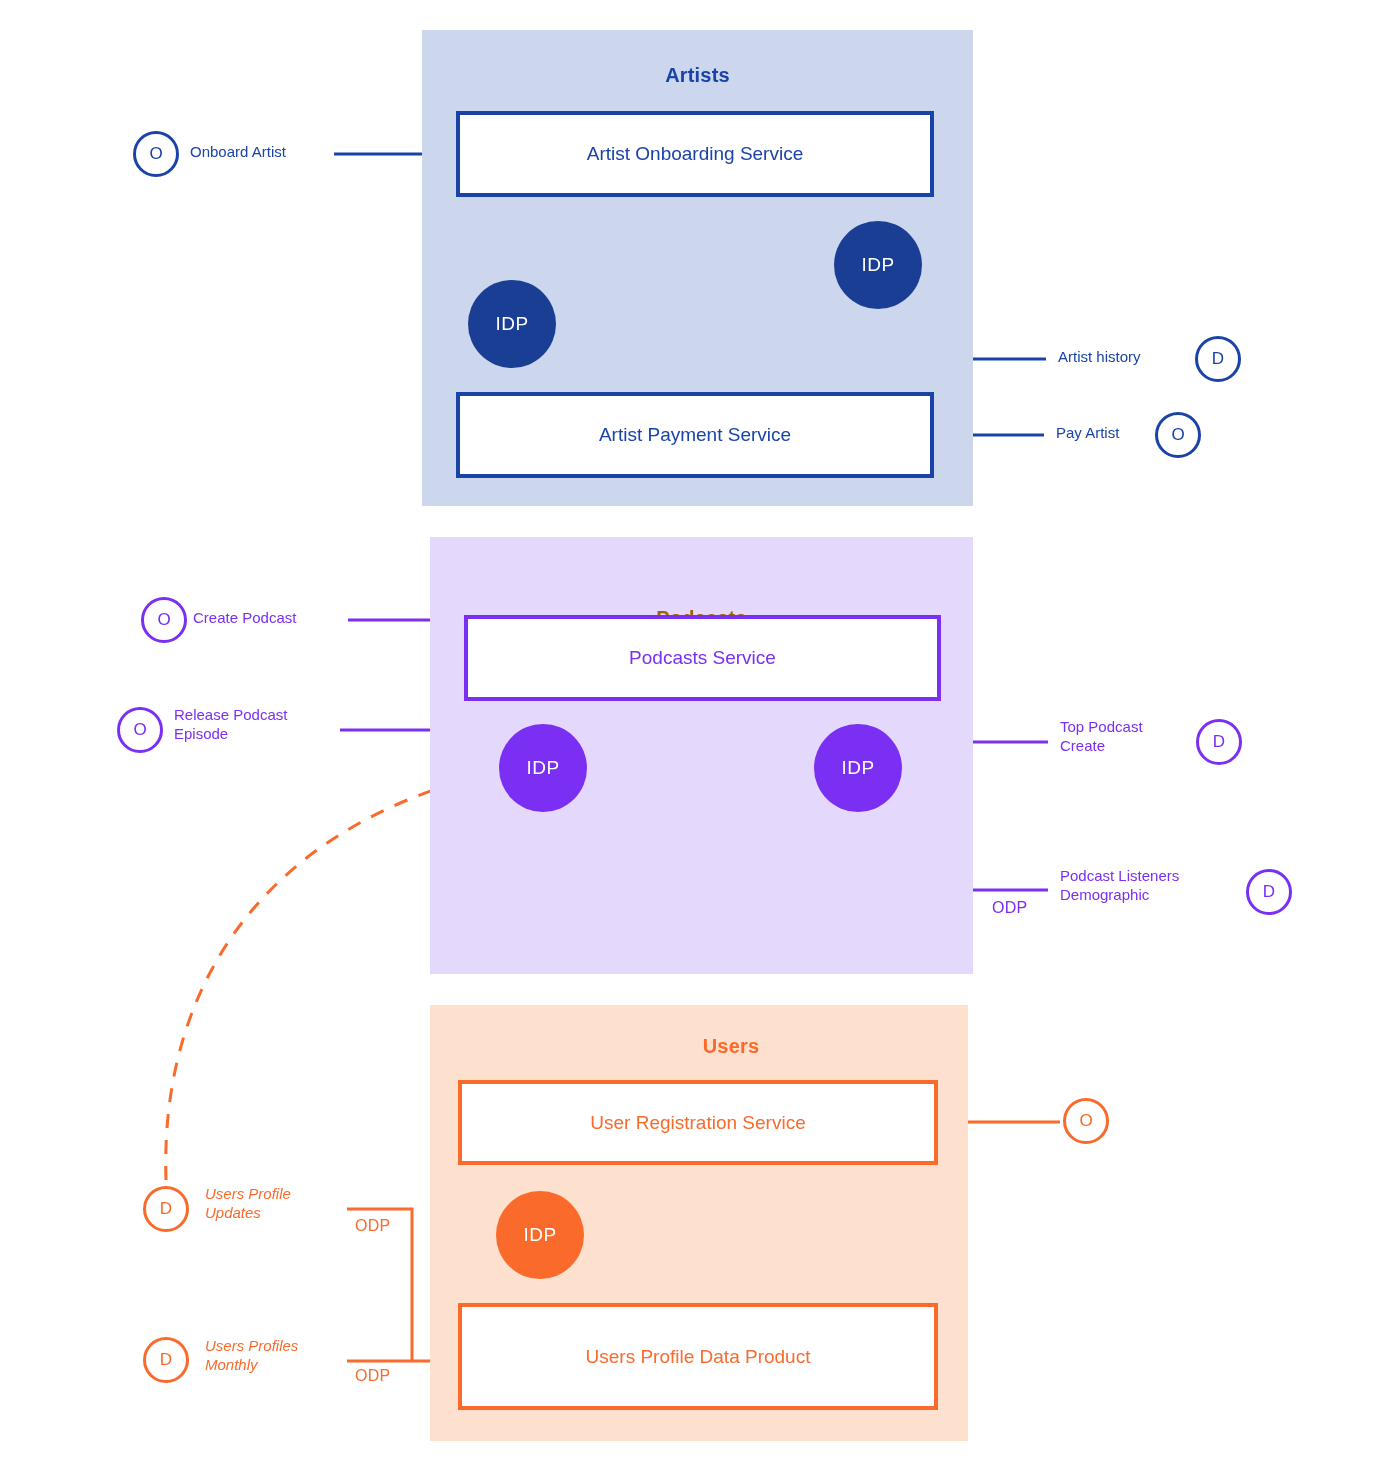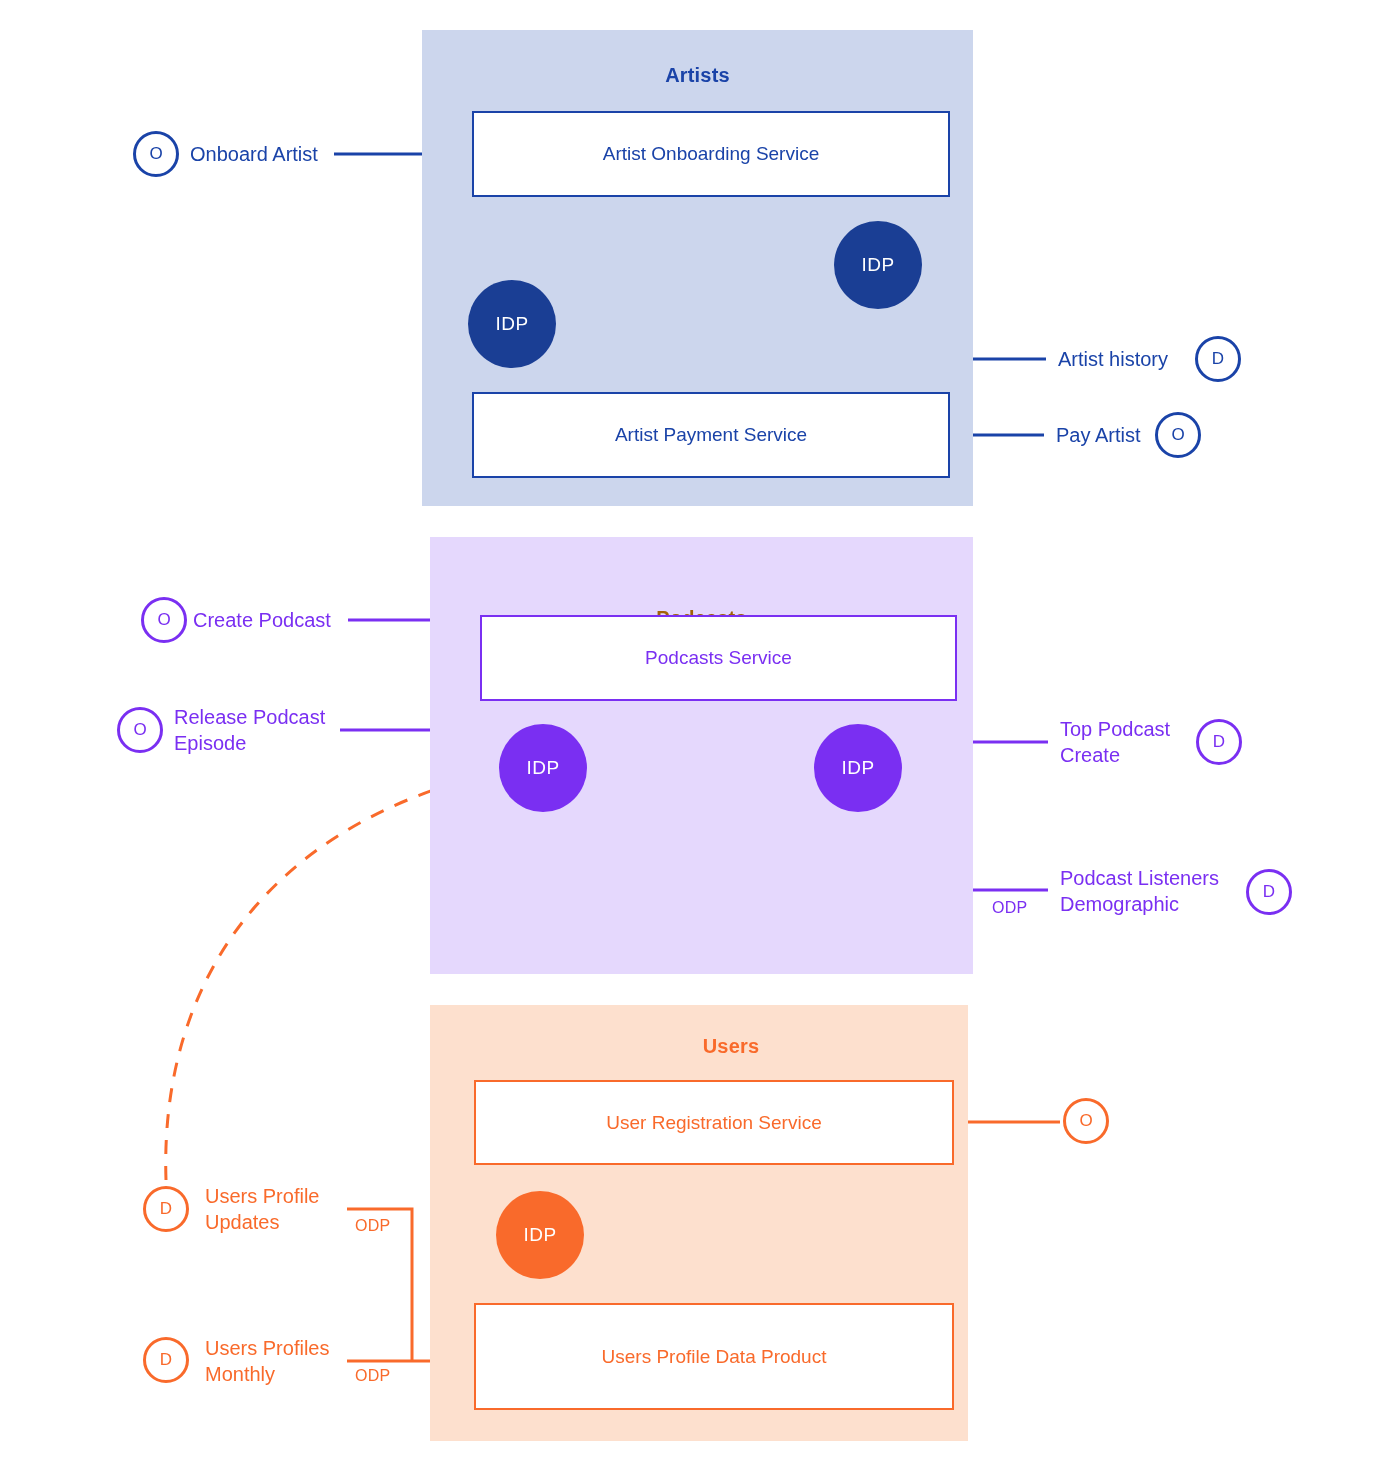--- a/index.html
+++ b/index.html
@@ -44,29 +44,28 @@
   }
   #panel-artists   { left: 422px; top: 30px;   width: 551px; height: 476px; background: #ccd6ed; }
   #panel-podcasts  { left: 430px; top: 537px;  width: 543px; height: 437px; background: #e5d8fd; }
   #panel-users     { left: 430px; top: 1005px; width: 538px; height: 436px; background: #fde0ce; }
 
   
   .box {
     position: absolute;
     box-sizing: border-box;
     background: #ffffff;
-    border: 2px solid #eab308;
+    border: 4px solid #eab308;
     display: flex;
     align-items: center;
     justify-content: center;
     text-align: center;
     font-size: 19px;
     line-height: 1.22;
     color: #1a43a8;
-    margin-left: 16px;
   }
   .box.blue   { border-color: #1a43a8; color: #1a43a8; }
   .box.purple { border-color: #7a2ff2; color: #7a2ff2; }
   .box.orange { border-color: #f96a2b; color: #f96a2b; }
 
   
   .idp {
     position: absolute;
     width: 88px; height: 88px;
     border-radius: 50%;
@@ -95,27 +94,27 @@
     font-size: 17px;
     color: #1a43a8;
   }
   .port.blue   { border-color: #1a43a8; color: #1a43a8; }
   .port.purple { border-color: #7a2ff2; color: #7a2ff2; }
   .port.orange { border-color: #f96a2b; color: #f96a2b; }
 
   
   .side-label {
     position: absolute;
-    font-size: 20px;
+    font-size: 15px;
     line-height: 1.28;
     white-space: pre-line;
   }
   .side-label.blue   { color: #1a43a8; }
   .side-label.purple { color: #7a2ff2; }
-  .side-label.orange { color: #f96a2b; }
+  .side-label.orange { color: #f96a2b; font-style: italic; }
   .side-label.right  { text-align: left; }
   .side-label.lefty  { text-align: left; }
 
   
   .odp-cap {
     position: absolute;
     font-size: 16px;
     color: #f96a2b;
     letter-spacing: .3px;
   }

